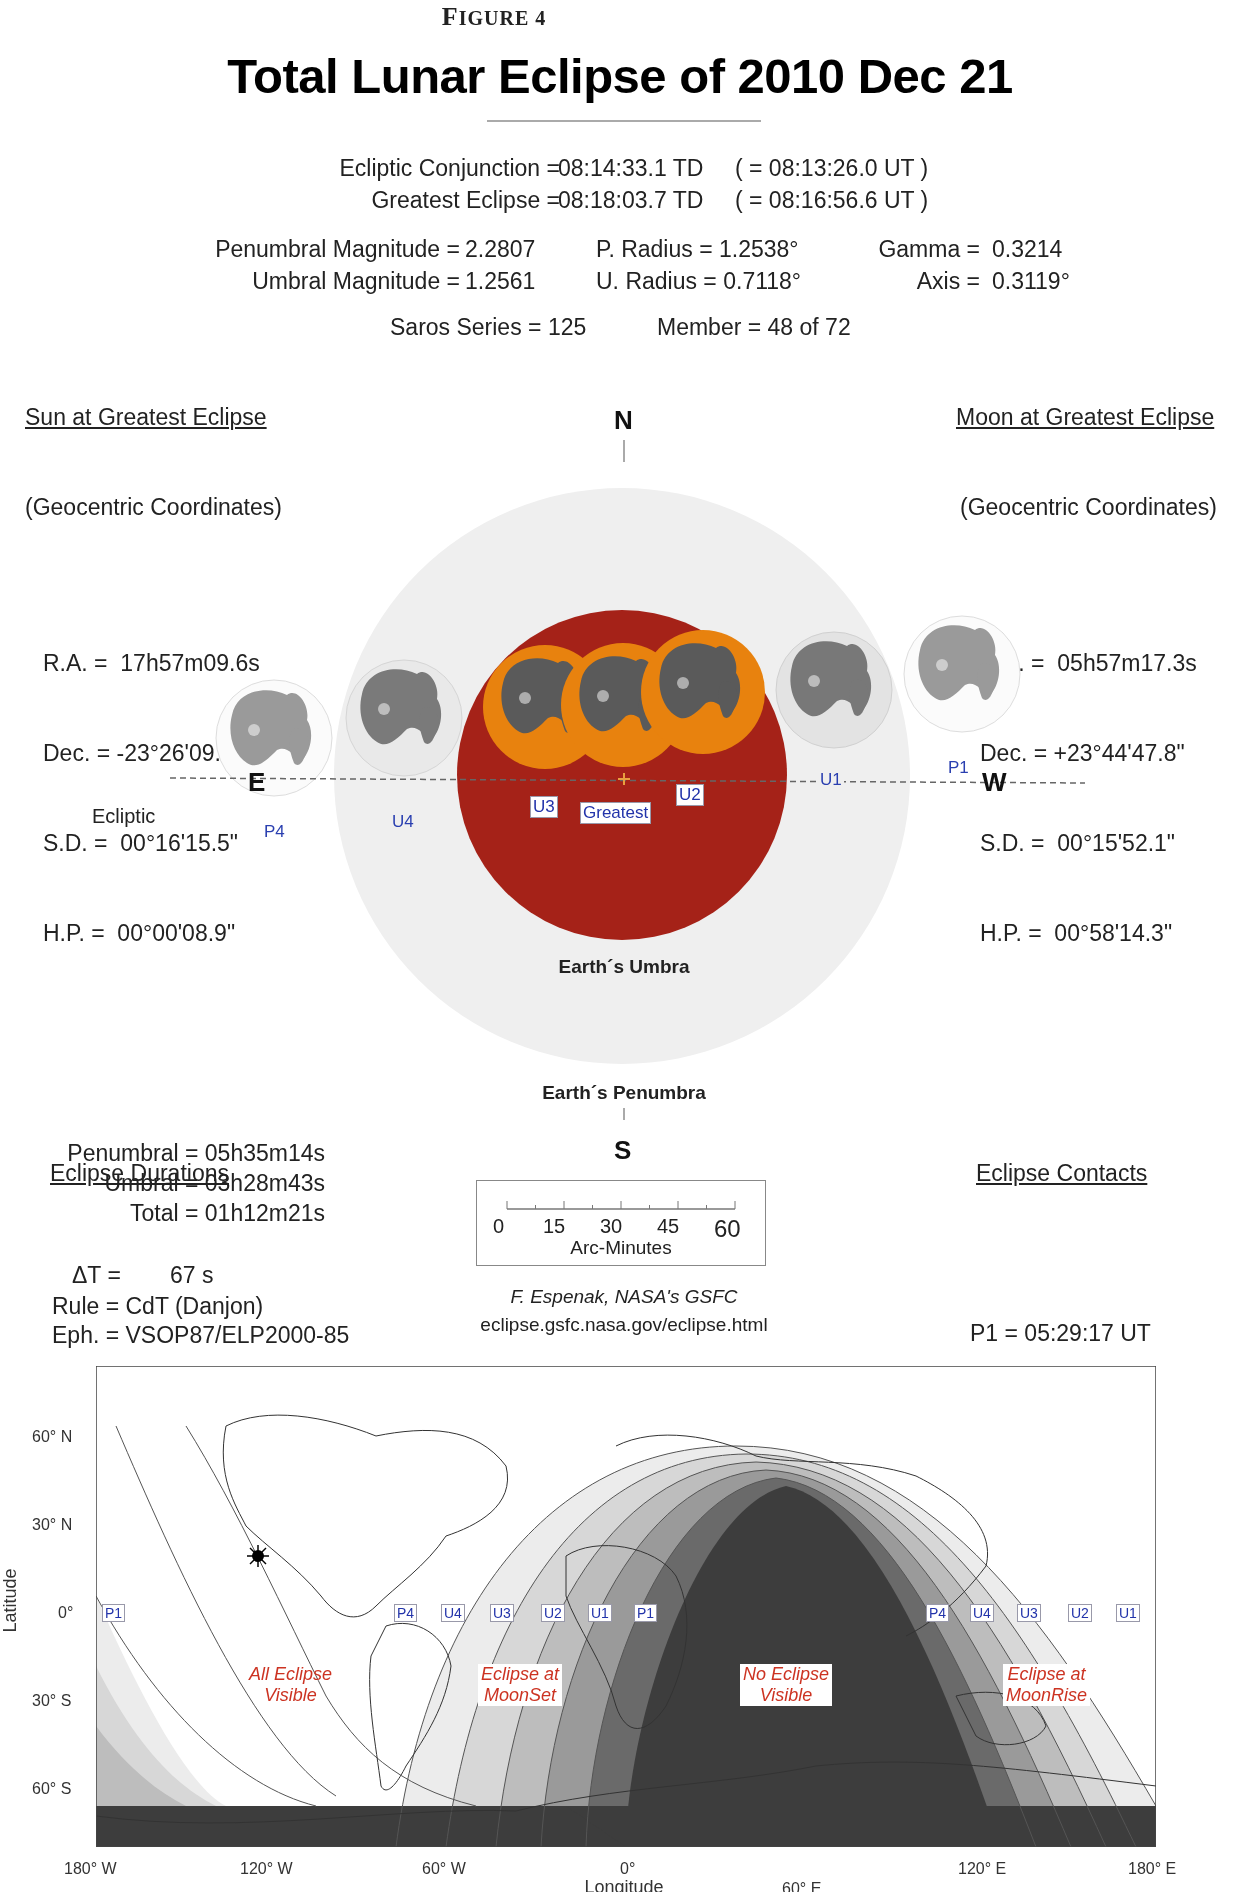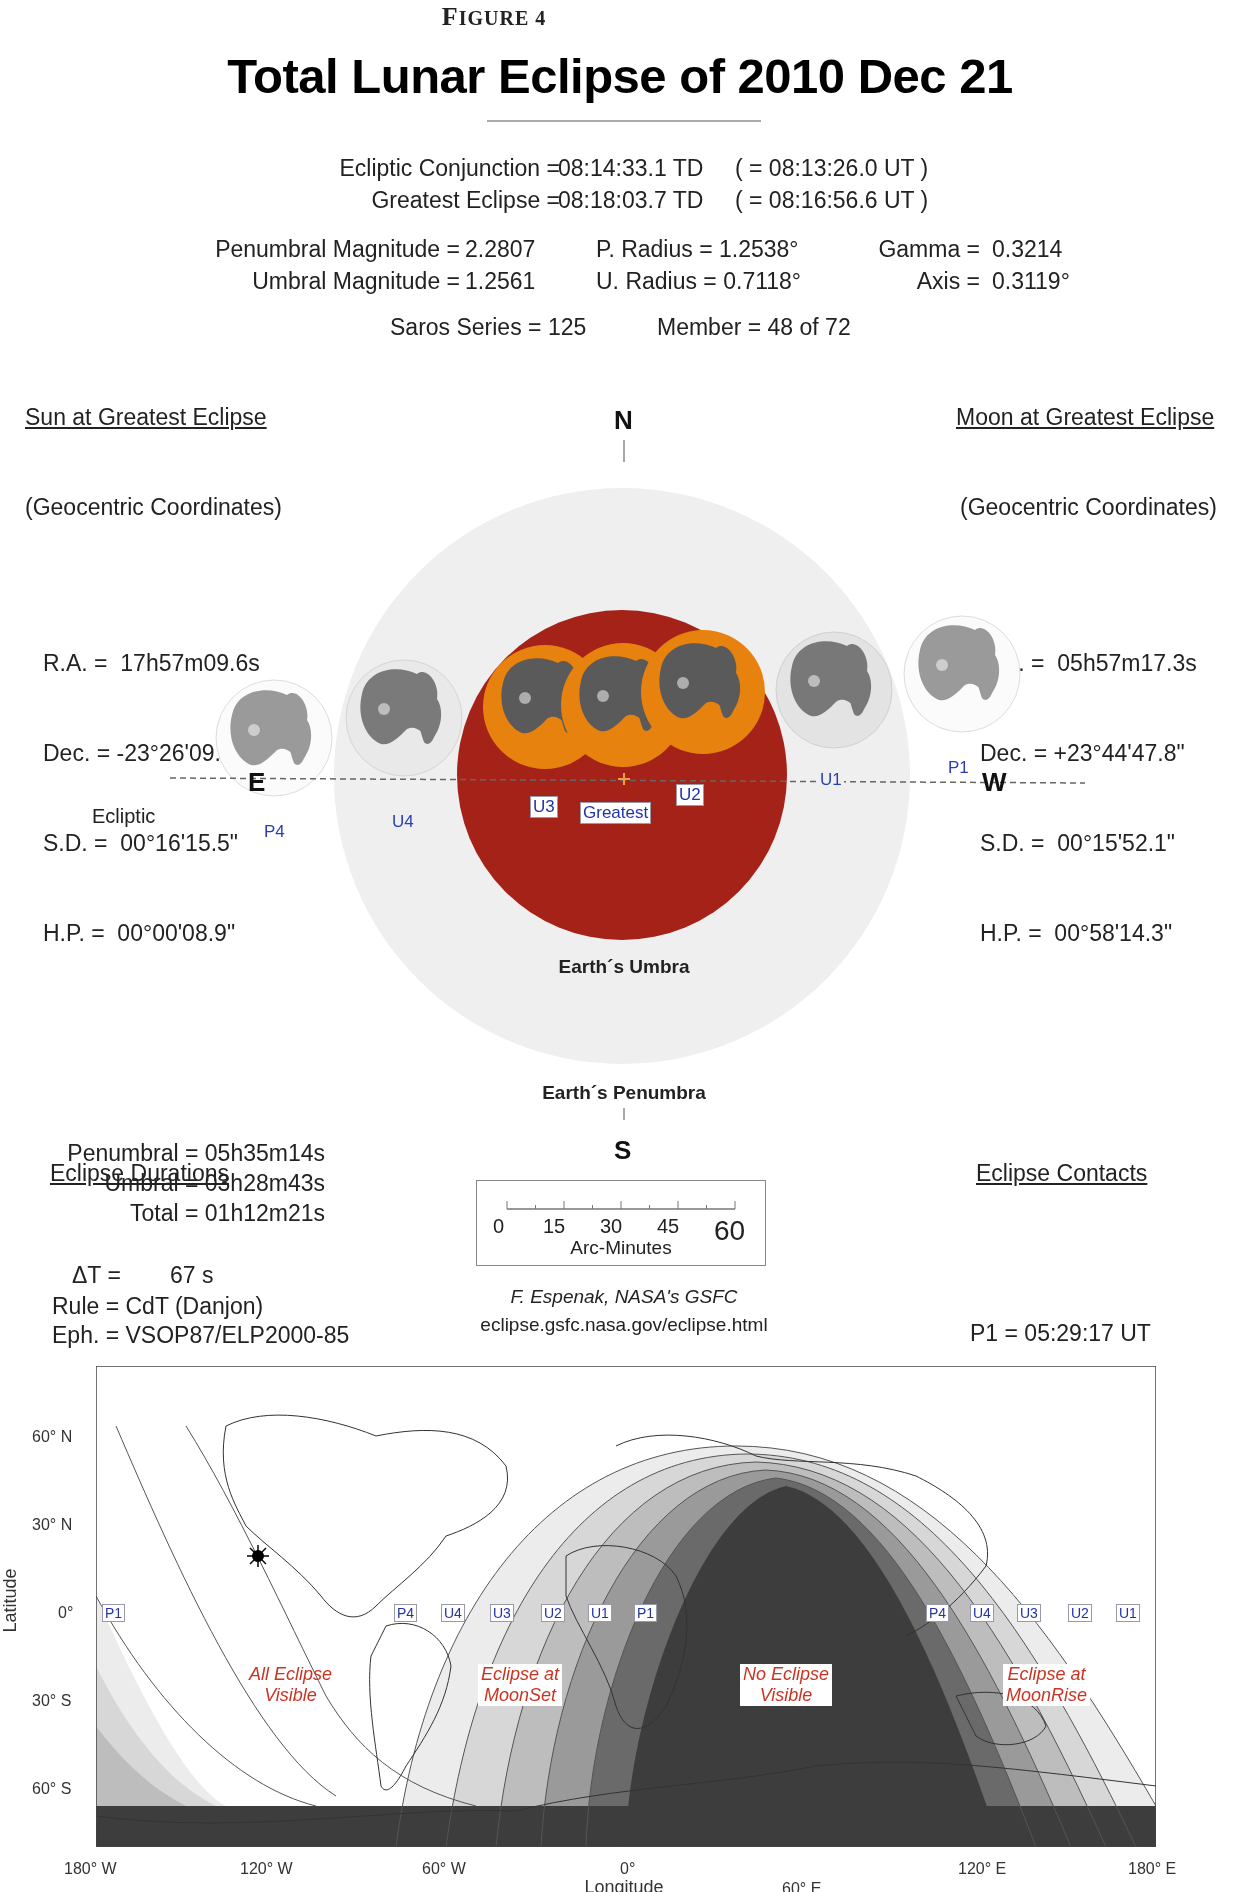--- a/index.html
+++ b/index.html
@@ -173,21 +173,21 @@
     <line x1="144" y1="20" x2="144" y2="28" stroke="#777"></line>
     <line x1="172.5" y1="24" x2="172.5" y2="28" stroke="#777"></line>
     <line x1="201" y1="20" x2="201" y2="28" stroke="#777"></line>
     <line x1="229.5" y1="24" x2="229.5" y2="28" stroke="#777"></line>
     <line x1="258" y1="20" x2="258" y2="28" stroke="#777"></line>
   </svg>
   <div class="abs" style="top:34px;left:16px;font-size:20px;">0</div>
   <div class="abs" style="top:34px;left:66px;font-size:20px;">15</div>
   <div class="abs" style="top:34px;left:123px;font-size:20px;">30</div>
   <div class="abs" style="top:34px;left:180px;font-size:20px;">45</div>
-  <div class="abs" style="top:34px;left:237px;font-size:28px;">60</div>
+  <div class="abs" style="top:34px;left:237px;font-size:24px;">60</div>
   <div class="abs" style="top:56px;left:0;width:288px;text-align:center;font-size:19px;">Arc-Minutes</div>
 </div>
 
 <div class="abs" style="top:1286px;left:0;width:1248px;text-align:center;font-style:italic;font-size:19px;">F. Espenak, NASA's GSFC</div>
 <div class="abs" style="top:1314px;left:0;width:1248px;text-align:center;font-size:19px;">eclipse.gsfc.nasa.gov/eclipse.html</div>
 
 <div class="abs blk" style="top:1098px;left:976px;">
   <div class="uline">Eclipse Contacts</div>
   <div style="margin-left:-6px;margin-top:10px;">
     <div>P1 = 05:29:17 UT</div>

